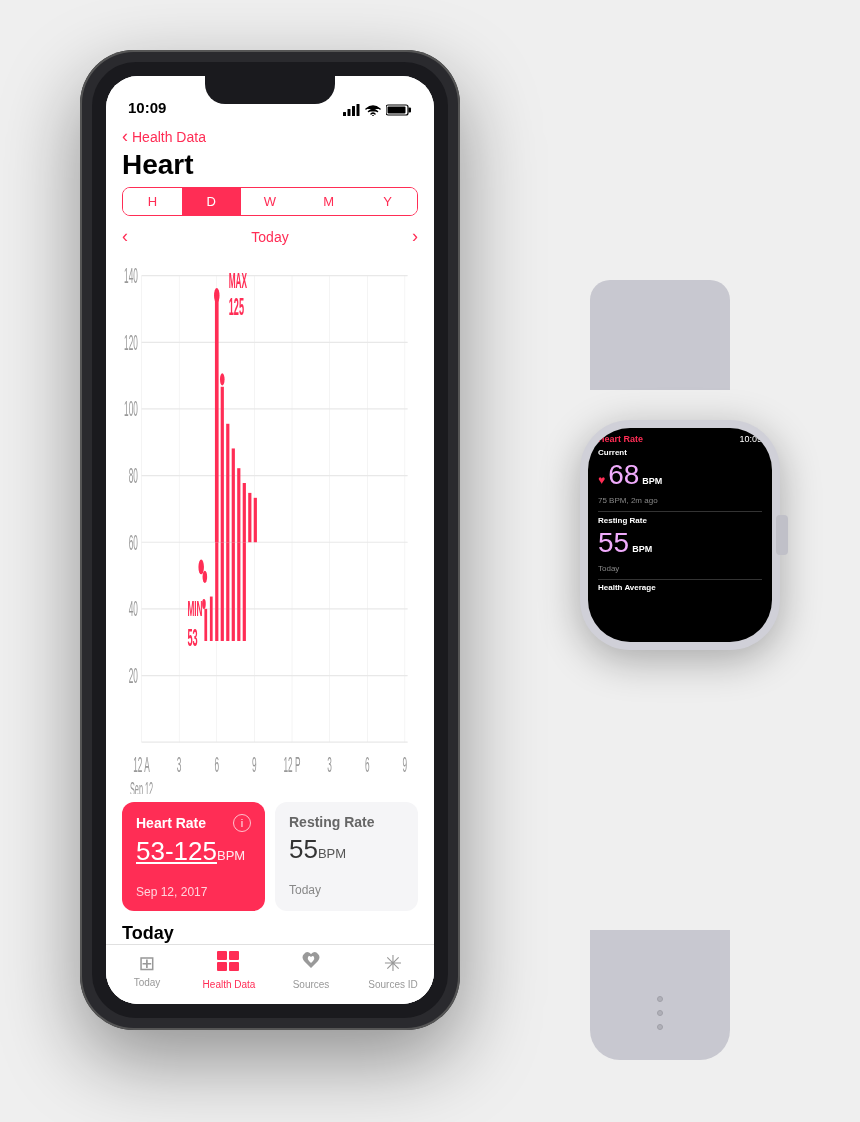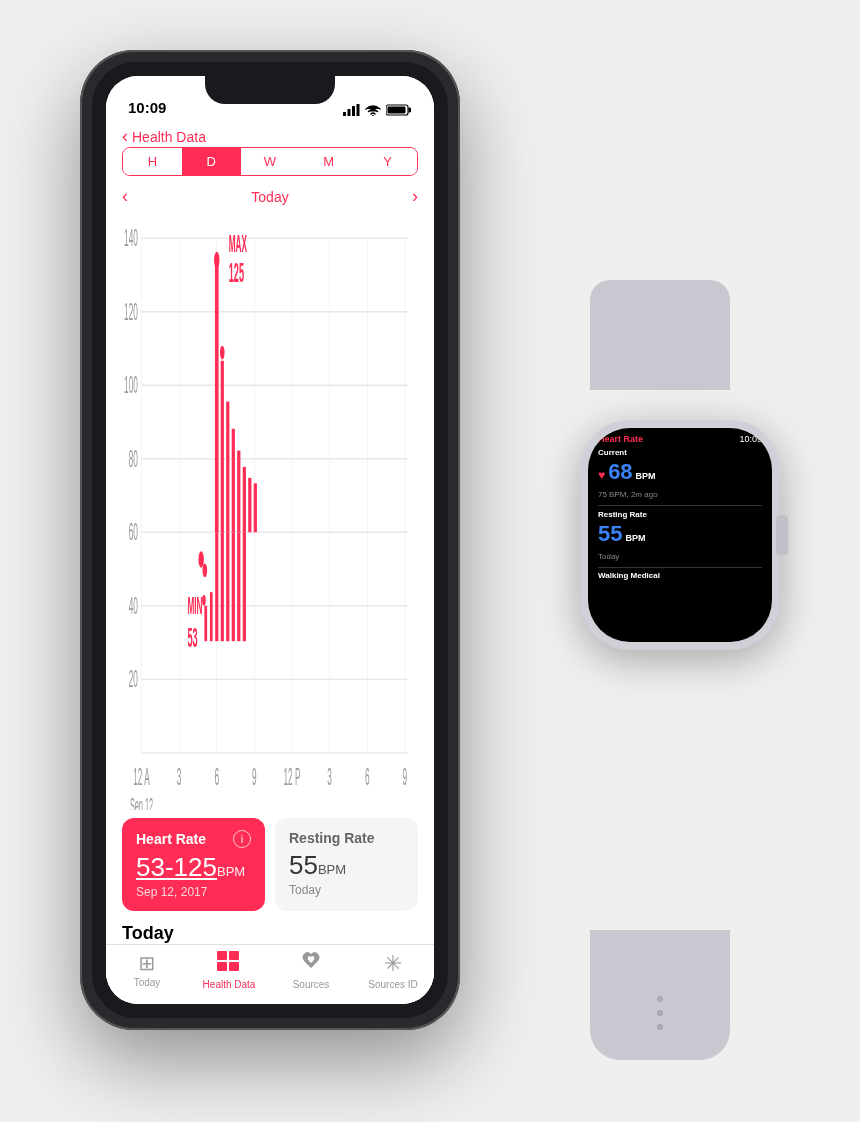--- a/index.html
+++ b/index.html
@@ -212,21 +212,21 @@
     .stat-card.primary .stat-value-large { color: #fff; text-decoration: underline; }
     .stat-card.secondary .stat-value-large { color: #333; }
     .stat-unit {
       font-size: 13px;
       font-weight: 500;
     }
     .stat-card.primary .stat-unit { color: rgba(255,255,255,0.9); }
     .stat-card.secondary .stat-unit { color: #555; }
     .stat-date {
       font-size: 12px;
-      margin-top: 2px;
+      margin-top: 18px;
     }
     .stat-card.primary .stat-date { color: rgba(255,255,255,0.8); }
     .stat-card.secondary .stat-date { color: #888; }
 
     .section-label {
       padding: 4px 16px 0;
       font-size: 18px;
       font-weight: 600;
       color: #000;
       flex-shrink: 0;
@@ -336,23 +336,23 @@
     .watch-heart-row {
       display: flex;
       align-items: baseline;
       gap: 3px;
     }
     .watch-heart-icon {
       color: #ff2d55;
       font-size: 12px;
     }
     .watch-bpm-large {
-      font-size: 22px;
-      font-weight: 700;
-      color: #3b82f6;
+      font-size: 28px;
+      font-weight: 400;
+      color: #f0abfc;
     }
     .watch-bpm-unit {
       font-size: 9px;
       font-weight: 600;
       color: #fff;
     }
     .watch-sub {
       font-size: 8px;
       color: #888;
       margin-top: 5px;
@@ -430,20 +430,21 @@
         </div>
 
         <div class="app-content">
 
           <div class="nav-bar">
             <div class="back-btn">
               <span class="back-chevron">‹</span>
               <span>Health Data</span>
             </div>
           </div>
+          <div class="page-title">Heart</div>
 
           <div class="time-tabs">
             <div class="time-tab">H</div>
             <div class="time-tab active">D</div>
             <div class="time-tab">W</div>
             <div class="time-tab">M</div>
             <div class="time-tab">Y</div>
           </div>
 
           <div class="date-nav">
@@ -612,21 +613,21 @@
             <div class="watch-section-title">Resting Rate</div>
             <div class="watch-heart-row">
               <span class="watch-bpm-large">55</span>
               <span class="watch-bpm-unit">BPM</span>
             </div>
             <div class="watch-sub">Today</div>
           </div>
           <div class="watch-divider"></div>
 
           <div class="watch-section">
-            <div class="watch-section-title">Walking Medical</div>
+            <div class="watch-section-title">Health Average</div>
           </div>
         </div>
       </div>
     </div>
     <div class="watch-strap-bottom">
       <div class="strap-holes">
         <div class="strap-hole"></div>
         <div class="strap-hole"></div>
         <div class="strap-hole"></div>
       </div>

